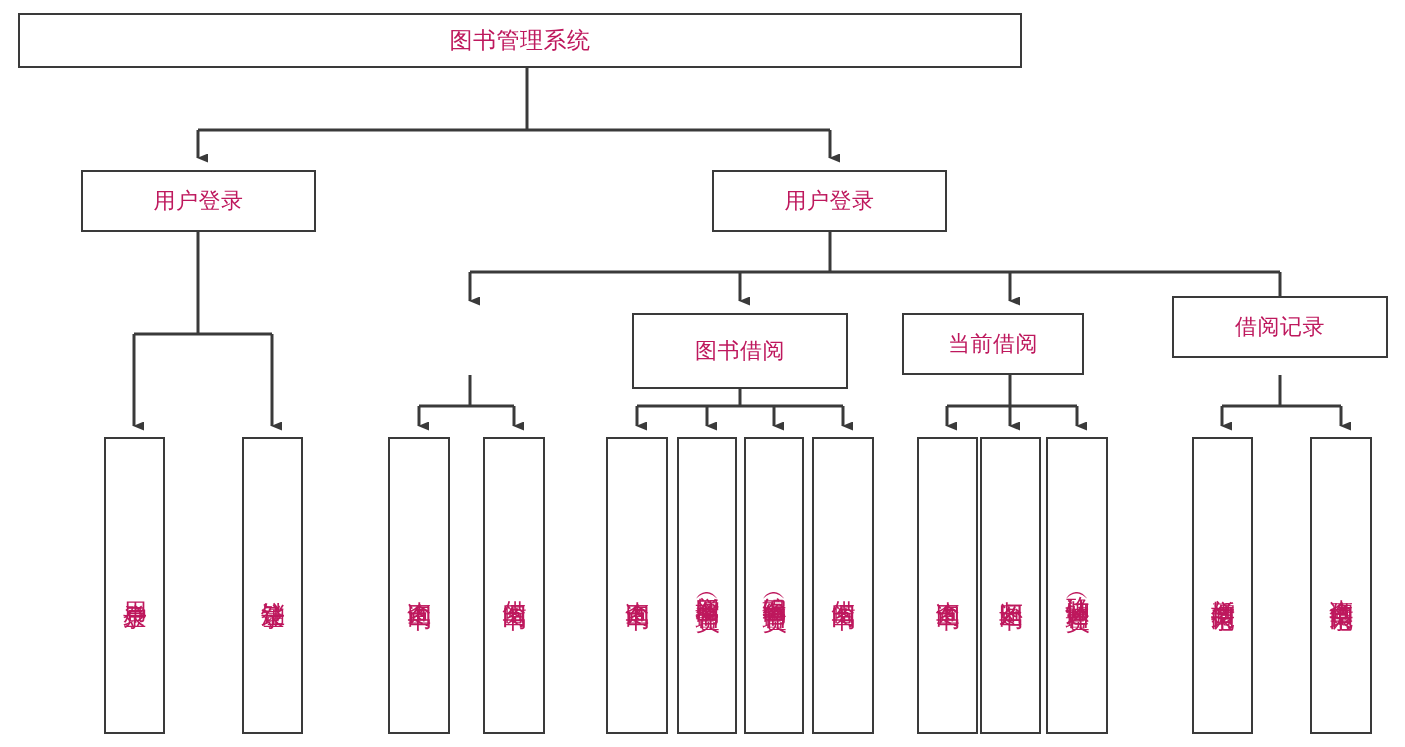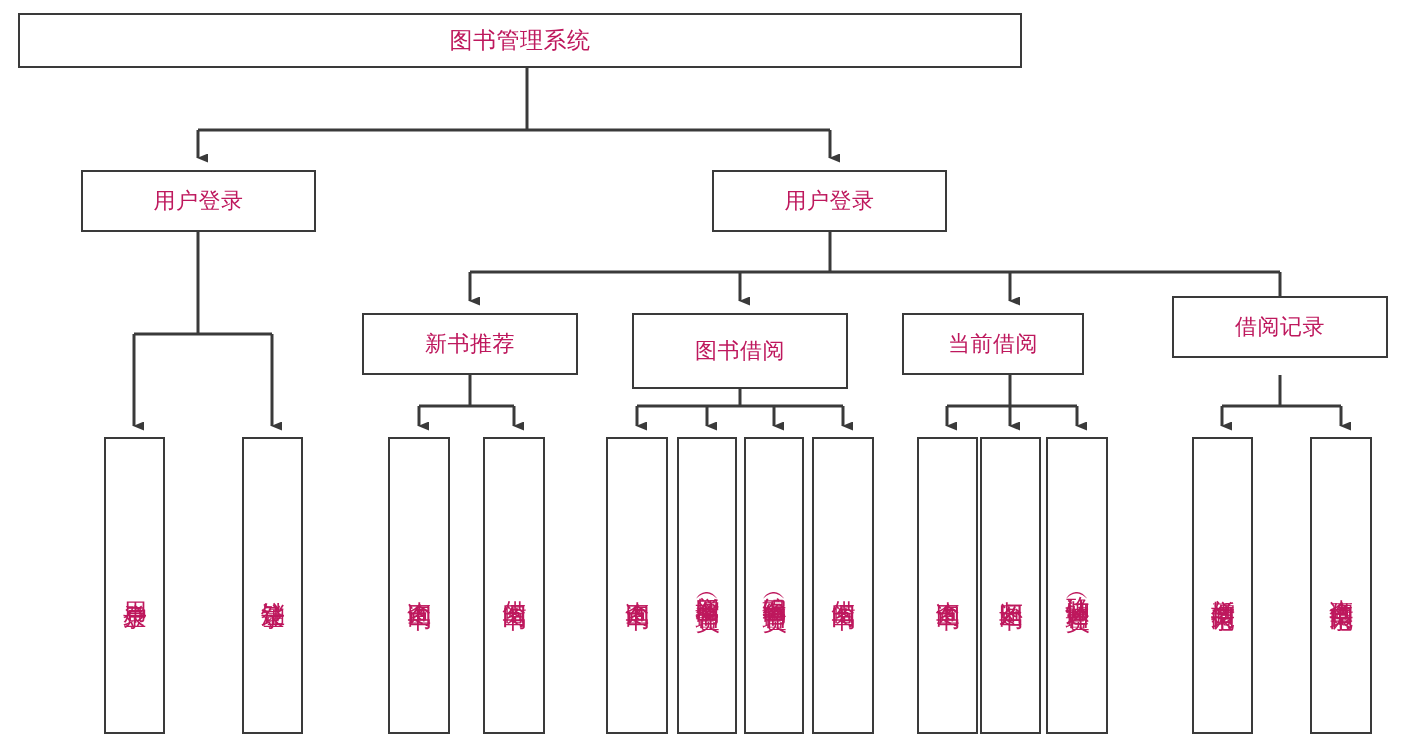--- a/index.html
+++ b/index.html
@@ -133,23 +133,20 @@
     <span class="label">图书管理系统</span>
   </div>
 
   <div class="node horiz" style="left:81px; top:170px; width:235px; height:62px;">
     <span class="label">用户登录</span>
   </div>
   <div class="node horiz" style="left:712px; top:170px; width:235px; height:62px;">
     <span class="label">用户登录</span>
   </div>
 
-  <div class="node horiz" style="left:362px; top:313px; width:216px; height:62px;">
-    <span class="label">新书推荐</span>
-  </div>
   <div class="node horiz" style="left:632px; top:313px; width:216px; height:76px;">
     <span class="label">图书借阅</span>
   </div>
   <div class="node horiz" style="left:902px; top:313px; width:182px; height:62px;">
     <span class="label">当前借阅</span>
   </div>
   <div class="node horiz" style="left:1172px; top:296px; width:216px; height:62px;">
     <span class="label">借阅记录</span>
   </div>
 

